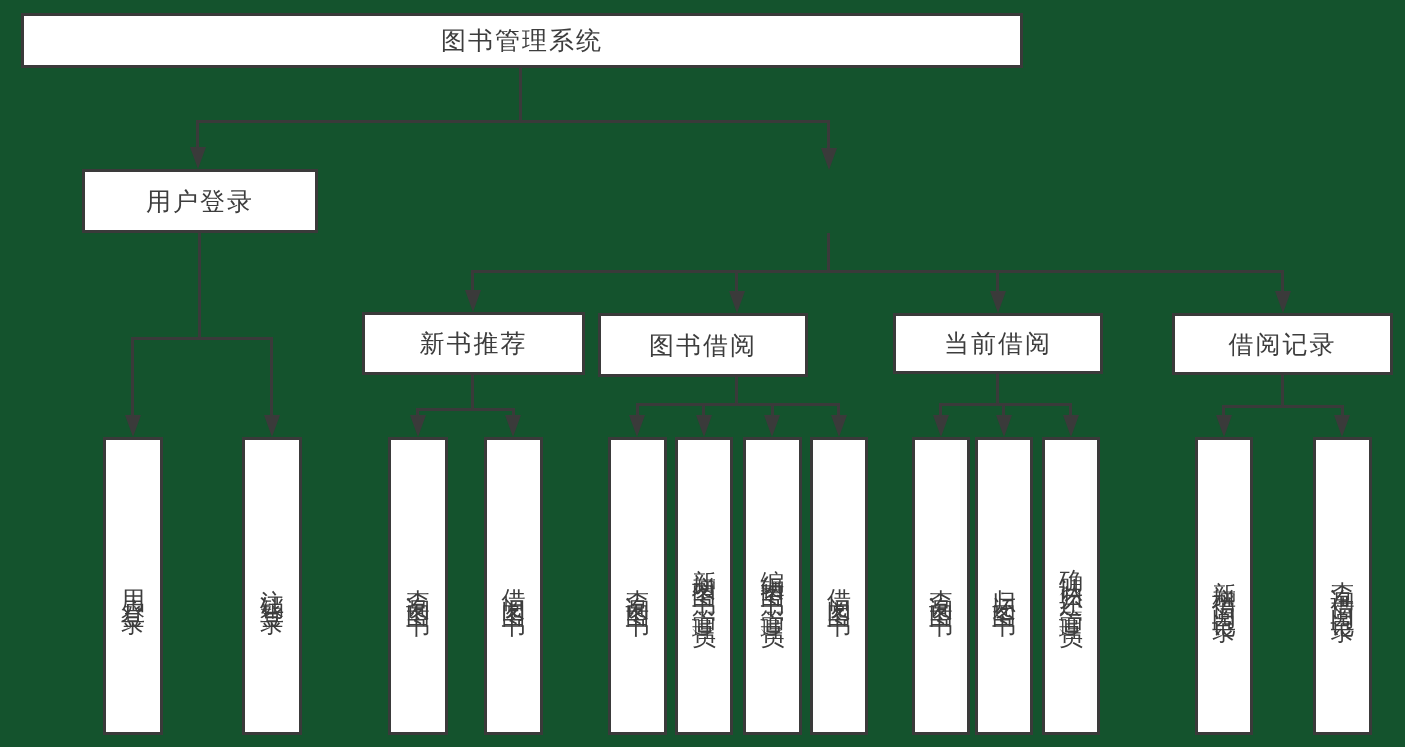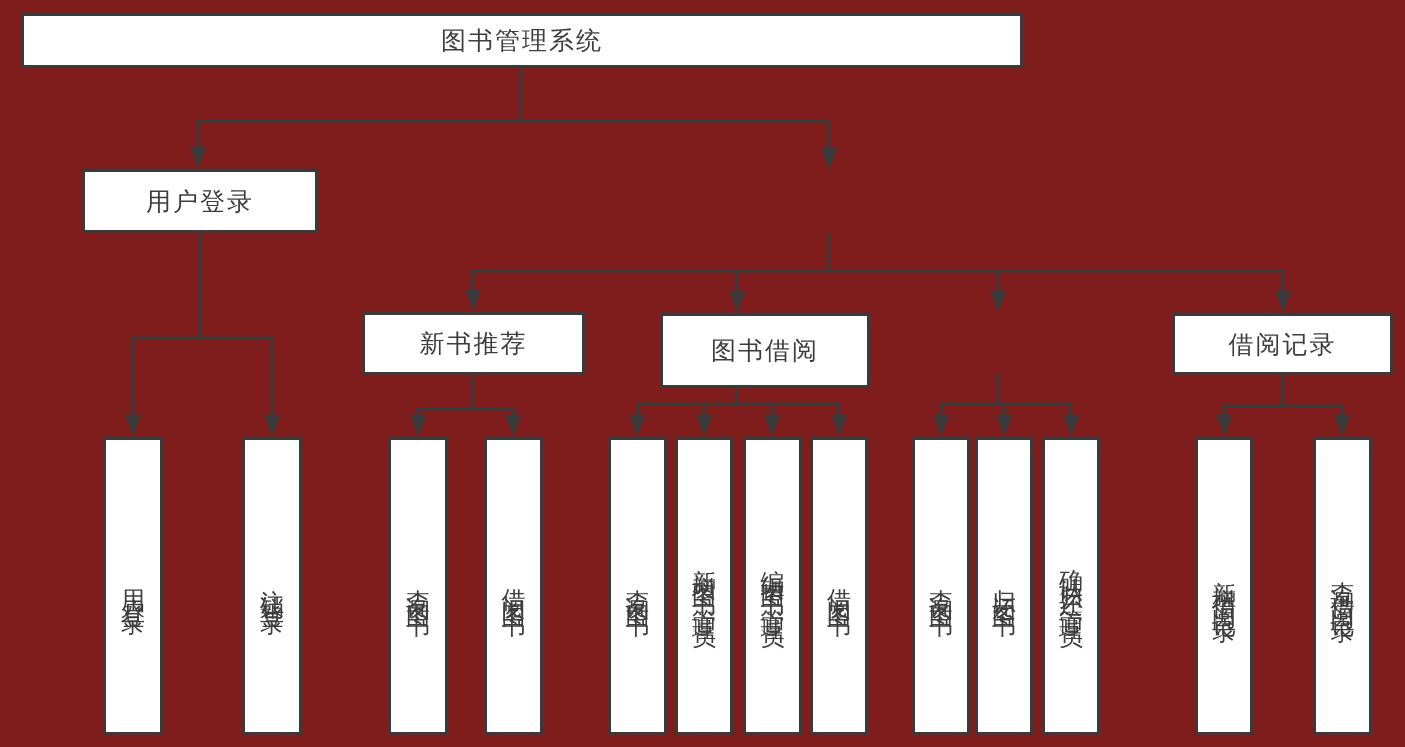--- a/index.html
+++ b/index.html
@@ -1,17 +1,17 @@
 <!DOCTYPE html>
 <html><head>
 <meta charset="utf-8">
 <style>
   html,body { margin:0; padding:0; background:#ffffff; }
   .canvas {
-    position:relative; width:1405px; height:747px; background:#7f1d1d;
+    position:relative; width:1405px; height:747px; background:#14532d;
     font-family:"Liberation Sans","DejaVu Sans",sans-serif; overflow:hidden;
   }
   .box {
     position:absolute; box-sizing:border-box;
     border:3px solid #3a3a3a; background:#ffffff;
     display:flex; align-items:center; justify-content:center;
     color:#3d3d3d; z-index:1;
   }
   .hbox { font-size:25px; letter-spacing:2px; }
   .vbox span {
@@ -100,22 +100,25 @@
     <span>图书管理系统</span>
   </div>
 
   <div class="box hbox" style="left:82px;top:169px;width:236px;height:64px">
     <span>用户登录</span>
   </div>
 
   <div class="box hbox" style="left:362px;top:312px;width:223px;height:63px">
     <span>新书推荐</span>
   </div>
-  <div class="box hbox" style="left:660px;top:313px;width:210px;height:75px">
+  <div class="box hbox" style="left:598px;top:313px;width:210px;height:64px">
     <span>图书借阅</span>
+  </div>
+  <div class="box hbox" style="left:893px;top:313px;width:210px;height:61px">
+    <span>当前借阅</span>
   </div>
   <div class="box hbox" style="left:1172px;top:313px;width:221px;height:62px">
     <span>借阅记录</span>
   </div>
 
   <div class="box vbox" style="left:103px;top:437px;width:60px;height:298px">
     <span>用户登录</span>
   </div>
   <div class="box vbox" style="left:242px;top:437px;width:60px;height:298px">
     <span>注销登录</span>

